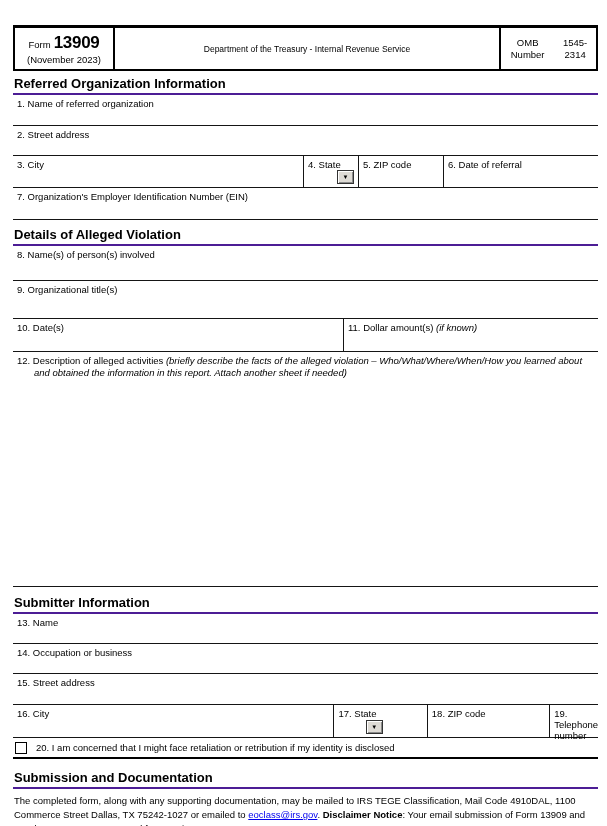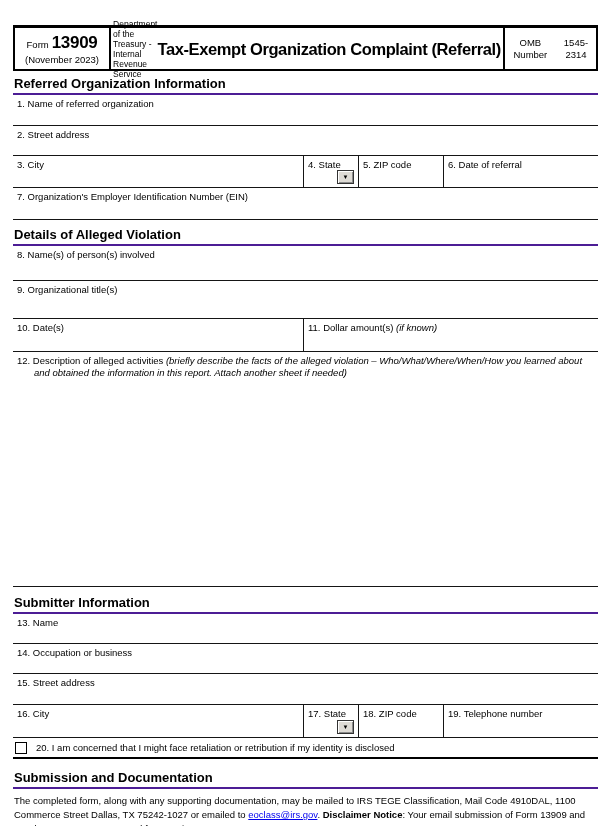--- a/index.html
+++ b/index.html
@@ -32,21 +32,21 @@
 
   .field { position:relative; border-bottom:1.5px solid #151515; padding:3px 0 0 4px; font-size:9.5px; }
   .field .input-area { position:absolute; left:0; top:14px; right:0; bottom:1px; }
   .h31 { height:31px; } .h30 { height:30px; } .h32 { height:32px; }
   .h35 { height:35px; } .h38 { height:38px; }
   .h235 { height:235px; }
 
   .field-row { display:flex; border-bottom:1.5px solid #151515; }
   .field-row .cell { position:relative; padding:3px 0 0 4px; font-size:9.5px; }
   .cell + .cell { border-left:1.5px solid #151515; }
-  .row-h32 { height:32px; } .row-h33 { height:33px; }
+  .row-h32 { height:32px; } .row-h33 { height:33px;gap:40px; }
   .w-city { width:290px; } .w-state { width:55px; } .w-zip { width:85px; } .w-last { flex:1; }
   .w-dates { width:290px; } .w-dollar { flex:1; }
 
   .dropdown-btn {
     position:absolute; right:4px; bottom:3px;
     width:17px; height:14px;
     background:#dedbd5;
     border:1px solid #333;
     box-shadow: inset 1px 1px 0 #ffffff, inset -1px -1px 0 #8a8a8a;
     display:flex; align-items:center; justify-content:center;
@@ -77,21 +77,20 @@
   <div class="header-table">
     <div class="form-no-box">
       <div class="form-no-line">
         <span class="form-word">Form</span>
         <span class="form-number">13909</span>
       </div>
       <div class="form-rev">(November 2023)</div>
     </div>
     <div class="title-box">
       <div class="dept-line">Department of the Treasury - Internal Revenue Service</div>
-      <div class="main-title">Tax-Exempt Organization Complaint (Referral)</div>
     </div>
     <div class="omb-box">
       <div>OMB Number</div>
       <div>1545-2314</div>
     </div>
   </div>
 
   <div class="section-header sh1">Referred Organization Information</div>
 
   <div class="field h31">

